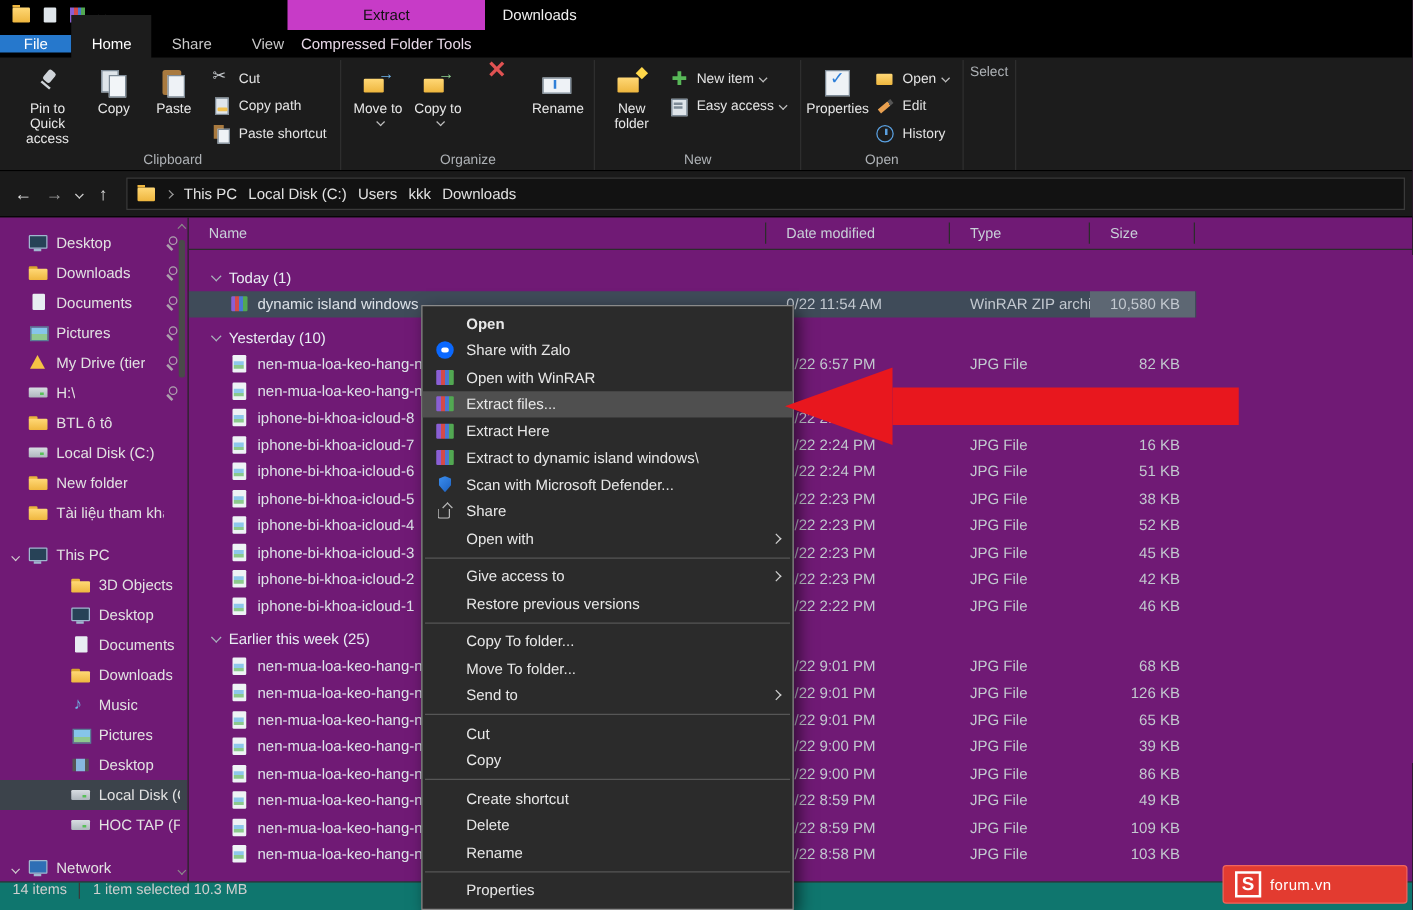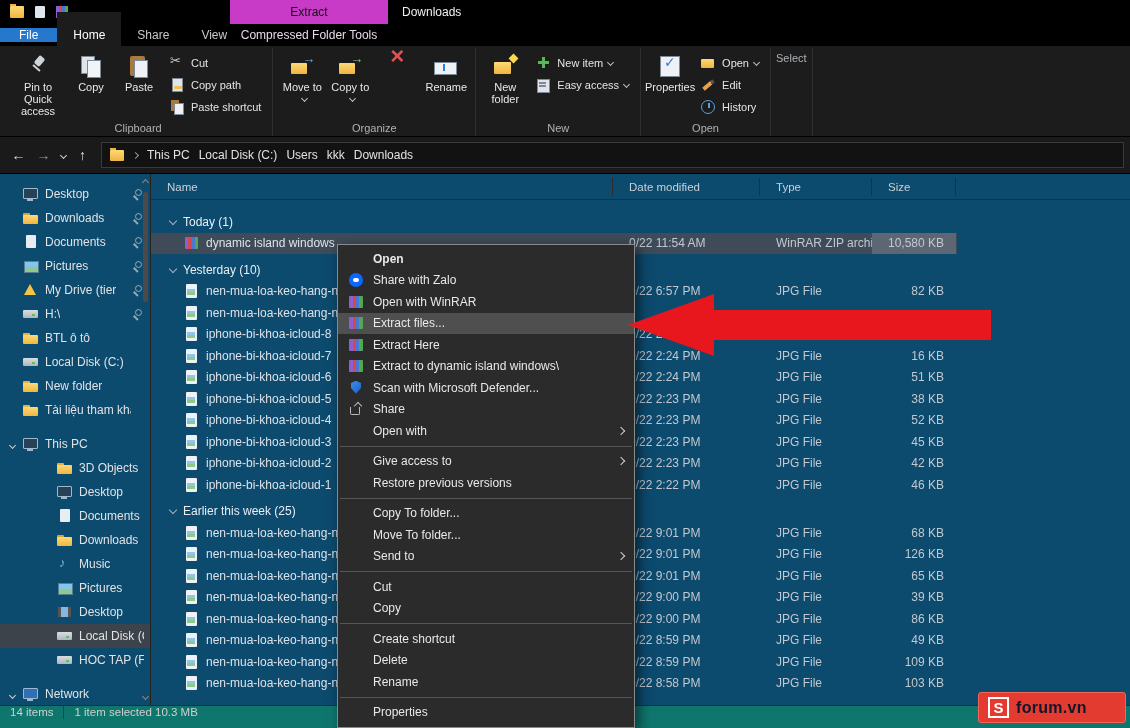--- a/index.html
+++ b/index.html
@@ -86,21 +86,21 @@
 .navchv{width:14px;display:flex;justify-content:center;flex:none}
 .addrbox{flex:1;height:26px;margin-left:6px;background:#121212;border:1px solid #3a3a3a;display:flex;
   align-items:center;padding:0 8px;gap:9px;overflow:hidden}
 .mini-folder{width:14px;height:11px;position:relative;background:linear-gradient(#ffd876,#eeb63e);border-radius:1px;flex:none}
 .mini-folder::before{content:'';position:absolute;top:-2px;left:0;width:6px;height:2px;background:#eeb63e}
 .crumbw{display:flex;align-items:center;gap:9px}
 .crumb{color:#e2e2e2;white-space:nowrap}
 .csep{width:5px;height:5px;border-right:1.2px solid #9a9a9a;border-bottom:1.2px solid #9a9a9a;transform:rotate(-45deg);flex:none}
 
 
-.main{display:flex;height:531px;position:relative;background:#0c4a6e}
+.main{display:flex;height:531px;position:relative;background:#701a75}
 .sidebar{width:150px;flex:none;position:relative;padding-top:8px;overflow:hidden}
 .snode{display:flex;align-items:center;height:24px;padding:0 6px 0 10px}
 .snode.gap{margin-top:10px}
 .snode.ind{padding-left:44px}
 .snode.sel{background:#3c434b}
 .schev{width:12px;flex:none;visibility:hidden}
 .schev.show{visibility:visible}
 .slabel{white-space:nowrap;overflow:hidden;color:#e2e2e2;max-width:86px}
 .pin{display:none;width:11px;height:11px;position:relative;margin-left:auto;flex:none;opacity:.85}
 .pin.show{display:inline-block}
@@ -174,21 +174,21 @@
 
 .red-arrow{position:absolute;left:628px;top:294px;z-index:60;width:363px;height:62px;pointer-events:none}
 .red-arrow .head{position:absolute;left:0;top:0;width:0;height:0;border-top:31px solid transparent;border-bottom:31px solid transparent;border-right:86px solid #e8171e}
 .red-arrow .shaft{position:absolute;left:86px;top:16px;width:277px;height:30px;background:#e8171e}
 
 
 .sforum{position:absolute;right:4px;bottom:5px;z-index:70;height:31px;width:148px;background:#e33b30;
   border:1px solid #f0655c;border-radius:3px;display:flex;align-items:center;gap:7px;padding:0 9px}
 .sbox{width:21px;height:21px;border:2px solid #fff;color:#fff;font-weight:bold;font-size:15px;
   display:flex;align-items:center;justify-content:center;flex:none}
-.stext{color:#0f172a;font-weight:bold;font-size:16px;letter-spacing:.3px}
+.stext{color:#ffffff;font-weight:normal;font-size:12px;letter-spacing:.3px}
 
 
 .statusbar{height:23px;background:#0f766e;border-top:1px solid #2c2c2c;display:flex;align-items:flex-start;
   padding:0 10px;color:#cfcfcf;font-size:11.5px}
 .sdiv{width:1px;height:13px;background:#3a3a3a;margin:0 10px}
 </style>
 </head>
 <body>
 
 <div class="app">

